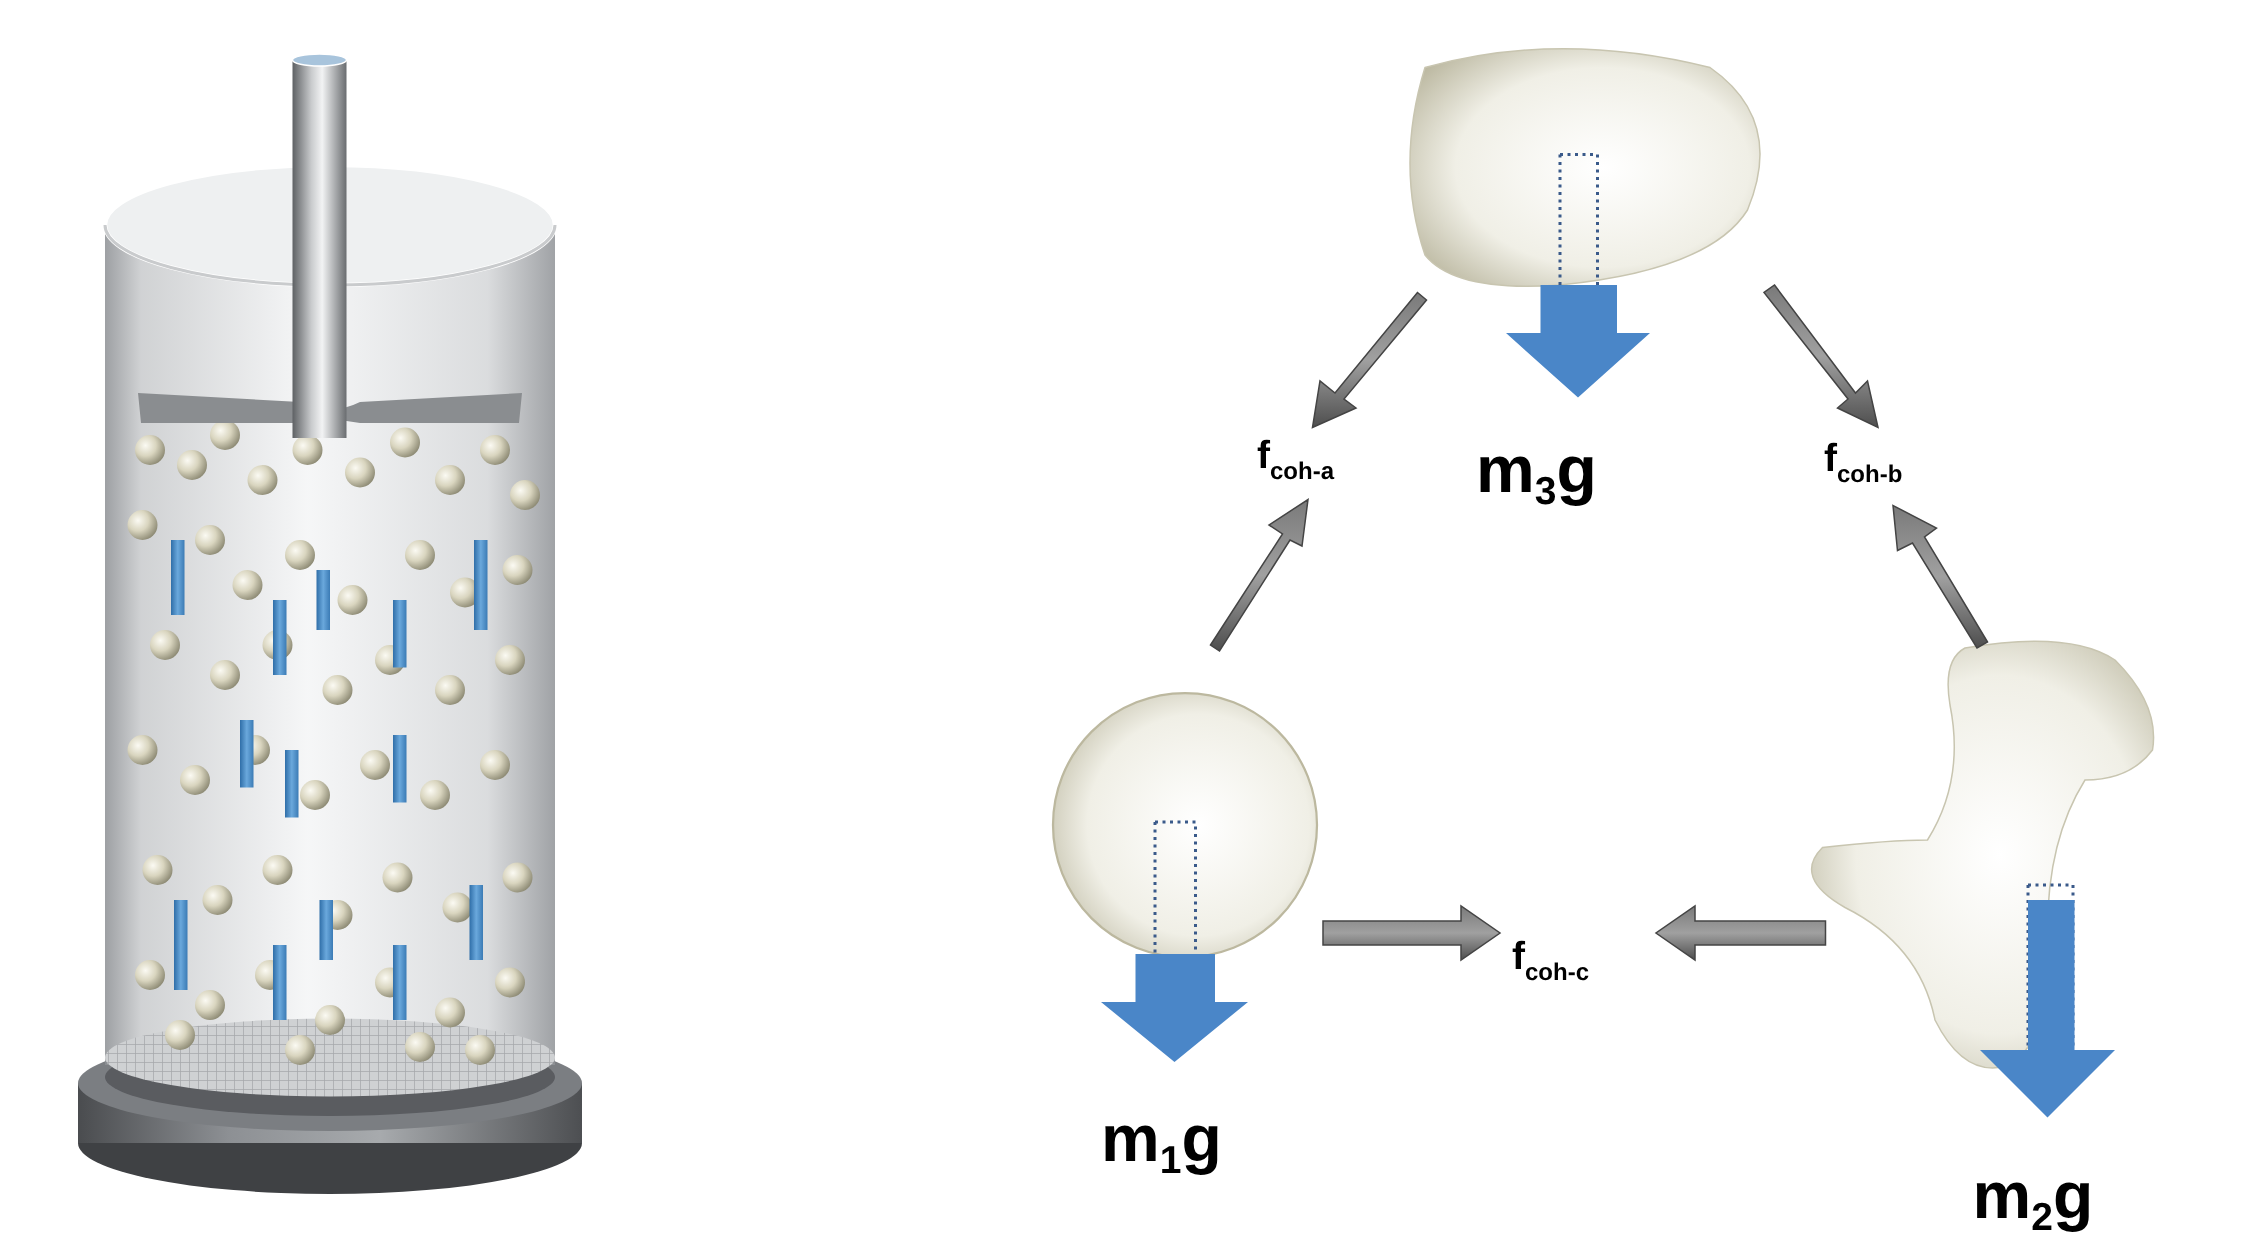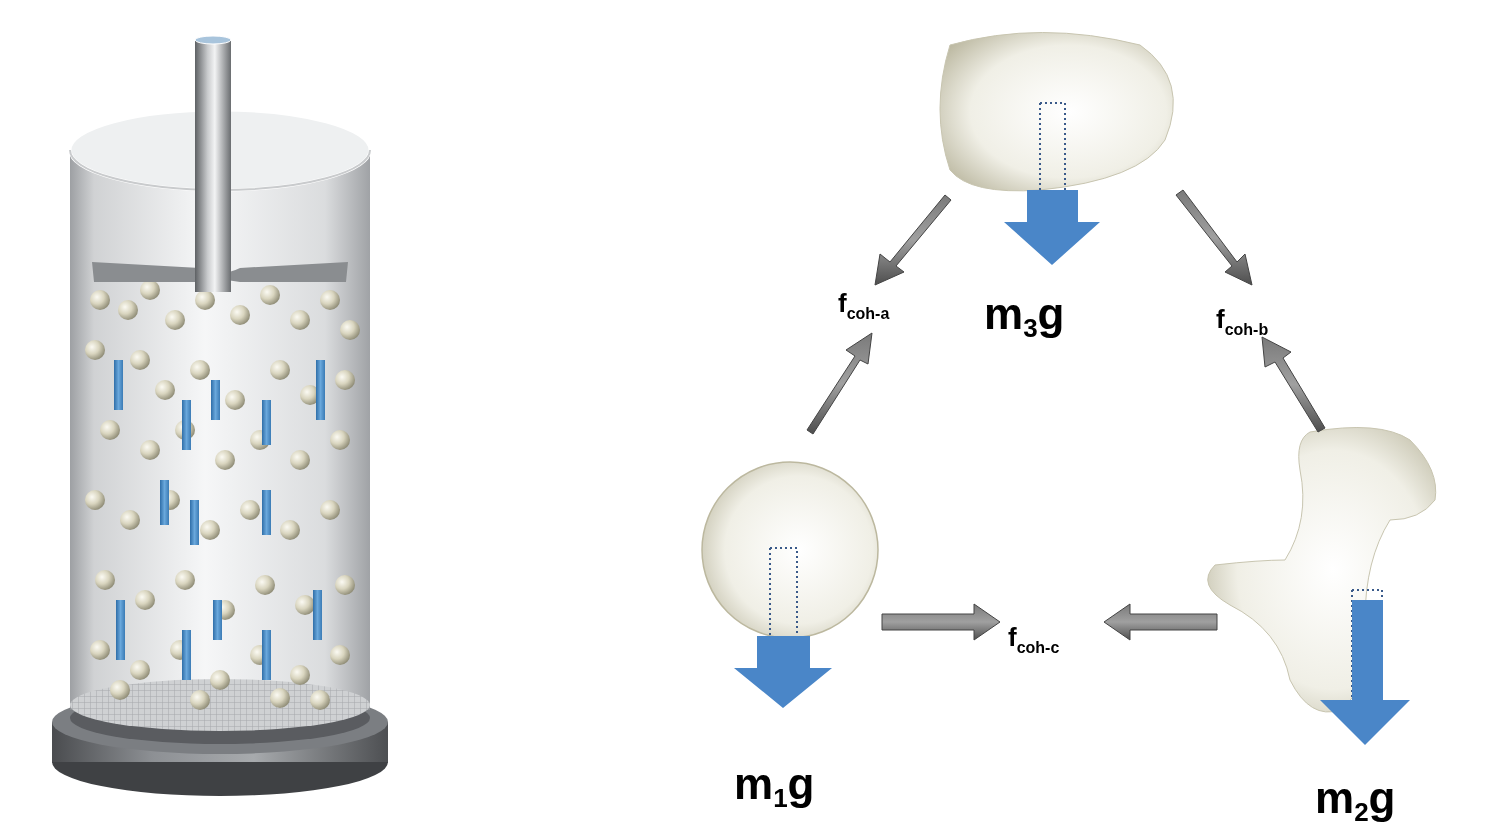--- a/index.html
+++ b/index.html
@@ -186,29 +186,29 @@
 
     <path d="M262 614 L354 614 L354 604 L380 622 L354 640 L354 630 L262 630 Z" fill="url(#arrG)" stroke="#444"></path>
 
     <path d="M597 614 L510 614 L510 604 L484 622 L510 640 L510 630 L597 630 Z" fill="url(#arrG)" stroke="#444"></path>
   </g>
 </svg>
 
   <div class="lbl lbl-f" style="left:218px;top:290px;">
     <span>f</span><sub>coh-a</sub>
   </div>
-  <div class="lbl lbl-f" style="left:596px;top:306px;">
+  <div class="lbl lbl-f" style="left:596px;top:292px;">
     <span>f</span><sub>coh-b</sub>
   </div>
   <div class="lbl lbl-f" style="left:388px;top:624px;">
     <span>f</span><sub>coh-c</sub>
   </div>
 
   <div class="lbl lbl-mg" style="left:364px;top:292px;">
     <span>m</span><sub>3</sub><span>g</span>
   </div>
-  <div class="lbl lbl-mg" style="left:114px;top:762px;">
+  <div class="lbl lbl-mg" style="left:114px;top:738px;">
     <span>m</span><sub>1</sub><span>g</span>
   </div>
   <div class="lbl lbl-mg" style="left:695px;top:776px;">
     <span>m</span><sub>2</sub><span>g</span>
   </div>
 </div>
 
 </body></html>

